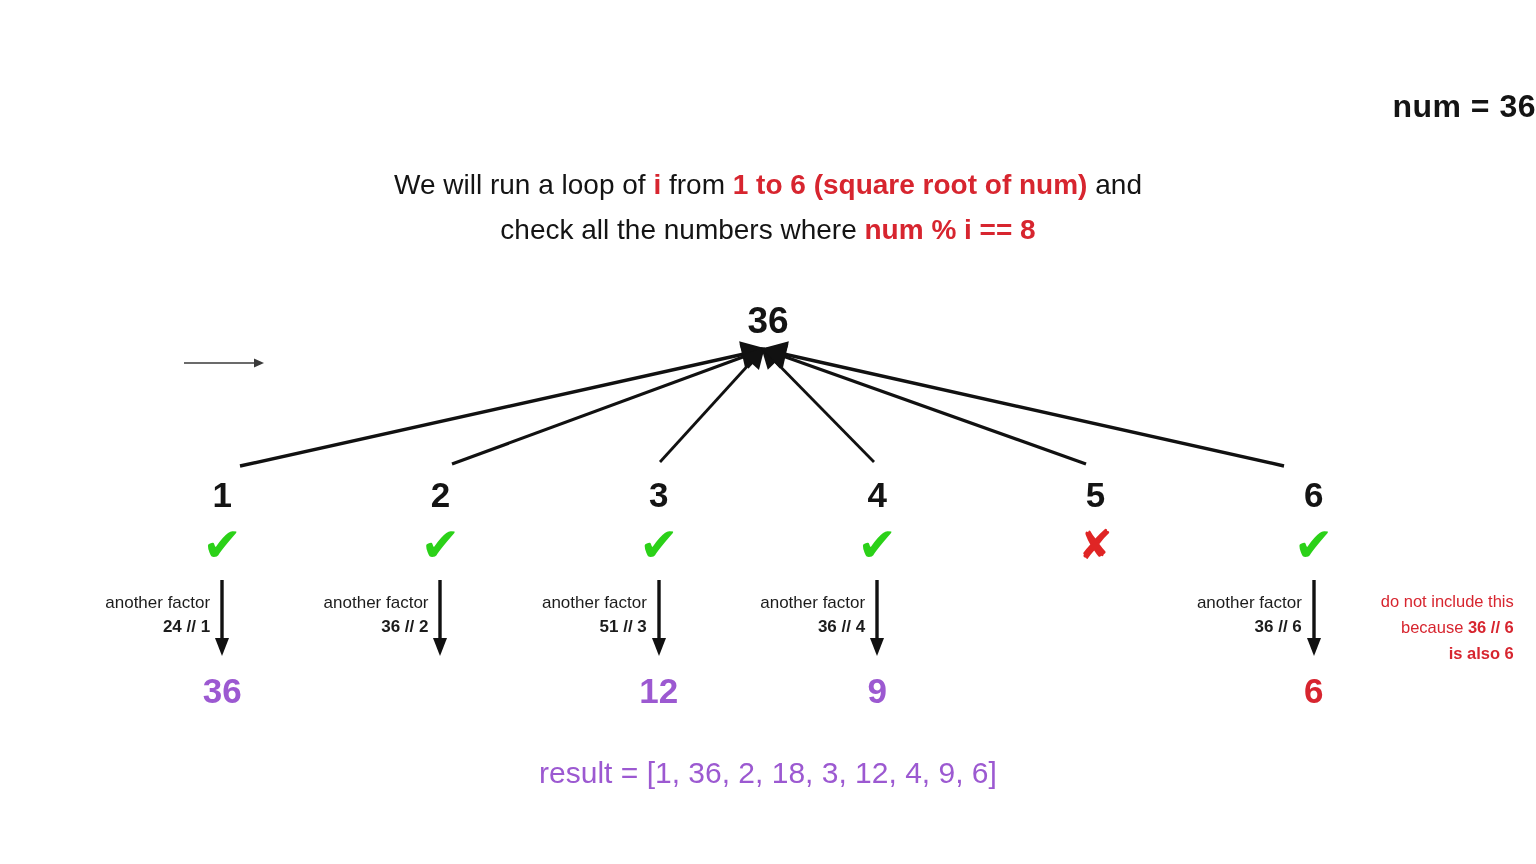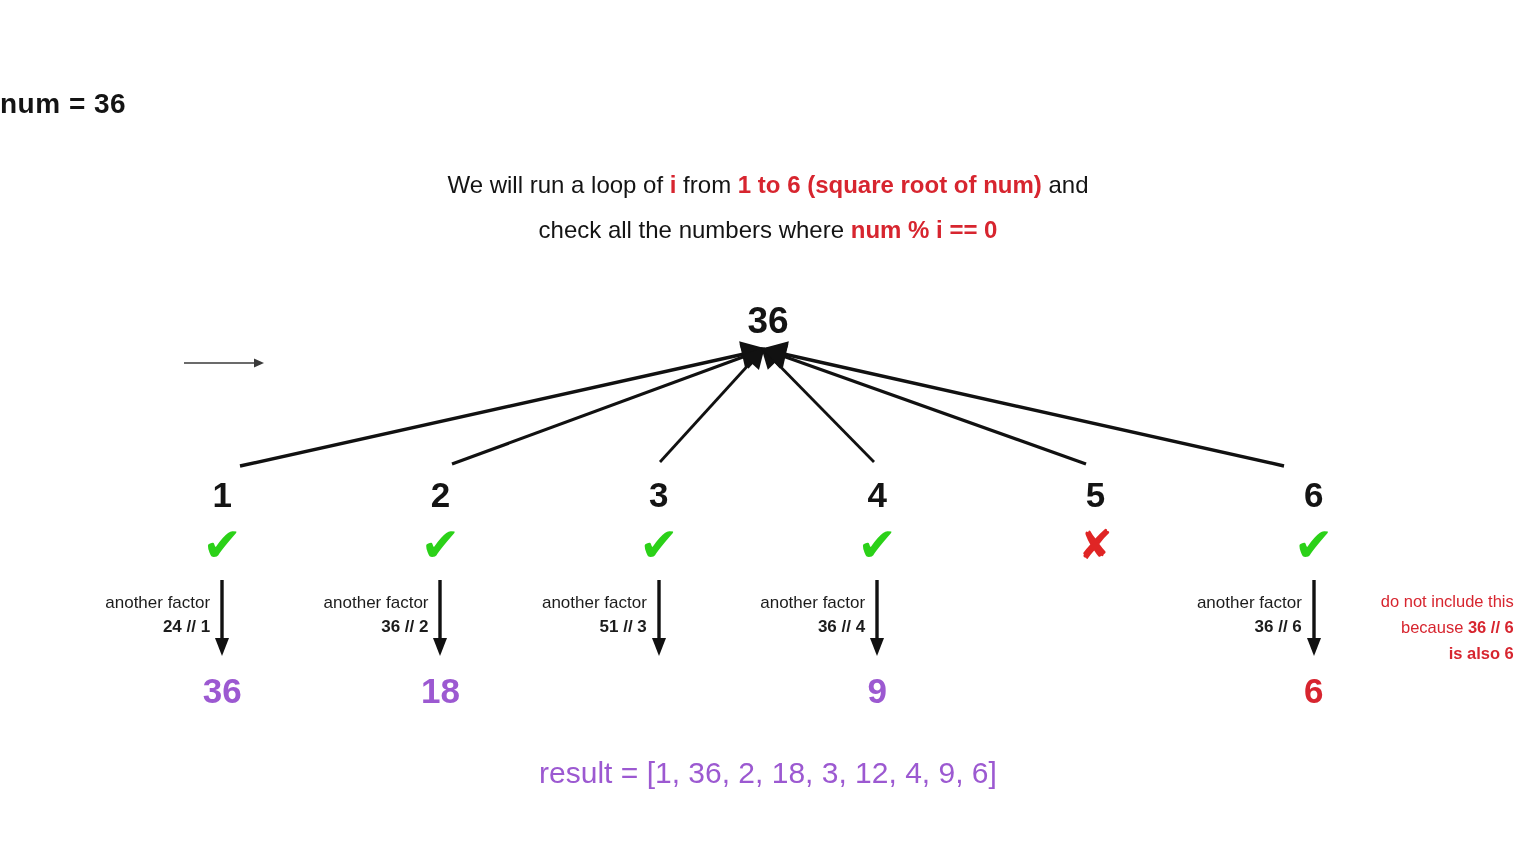--- a/index.html
+++ b/index.html
@@ -3,25 +3,25 @@
 <meta charset="utf-8">
 <style>
   :root{
     --red:#d7252f; --green:#2bd118; --purple:#9c59d1; --black:#141414; --xred:#e02525;
   }
   *{margin:0;padding:0;box-sizing:border-box;}
   html,body{background:#ffffff;}
   body{font-family:"Liberation Sans", sans-serif;color:var(--black);}
   .canvas{position:relative;width:1536px;height:864px;background:#ffffff;overflow:hidden;}
 
-  .title{position:absolute;top:88px;left:0;width:100%;text-align:left;
-         font-size:28px;font-weight:bold;letter-spacing:0.5px;}
+  .title{position:absolute;top:88px;left:0;width:100%;text-align:right;
+         font-size:32px;font-weight:bold;letter-spacing:0.5px;}
 
   .subtitle{position:absolute;top:162px;left:0;width:100%;text-align:center;
-            font-size:24px;line-height:45px;}
+            font-size:28px;line-height:45px;}
   .seg-red{color:var(--red);font-weight:bold;}
 
   .annotation{position:absolute;top:344px;left:100px;width:250px;text-align:center;
               font-size:21px;line-height:30px;color:#1c1c1c;}
   .annotation .bold{font-weight:bold;font-size:22px;}
   .annotation svg{margin-top:12px;}
 
   .root-val{position:absolute;top:300px;left:0;width:100%;text-align:center;
             font-size:37px;font-weight:bold;}
 
@@ -51,21 +51,21 @@
 </style>
 </head>
 <body>
 
 <div class="canvas">
 
   <div class="title">num = 36</div>
 
   <div class="subtitle">
     <div><span>We will run a loop of </span><span class="seg-red">i</span><span> from </span><span class="seg-red">1 to 6 (square root of num)</span><span> and</span></div>
-    <div><span>check all the numbers where </span><span class="seg-red">num % i == 0</span></div>
+    <div><span>check all the numbers where </span><span class="seg-red">num % i == 8</span></div>
   </div>
 
   <div class="annotation">
     <svg width="86" height="14" viewBox="0 0 86 14">
       <line x1="2" y1="7" x2="74" y2="7" stroke="#3a3a3a" stroke-width="1.6"></line>
       <polygon points="72,2.5 82,7 72,11.5" fill="#3a3a3a"></polygon>
     </svg>
   </div>
 
   <div class="root-val">36</div>
@@ -108,36 +108,36 @@
       <div class="col-factor">
         <div class="factor-text">
           <div>another factor</div>
           <div class="bold">36 // 2</div>
         </div>
         <svg class="down-arrow" width="18" height="82" viewBox="0 0 18 82">
           <line x1="9" y1="2" x2="9" y2="64" stroke="#111" stroke-width="3.4"></line>
           <polygon points="2,60 9,78 16,60" fill="#111"></polygon>
         </svg>
       </div>
-      <div class="col-result">18</div>
     </div>
 
     <div class="col">
       <div class="col-num">3</div>
       <div class="col-mark green">✔</div>
       <div class="col-factor">
         <div class="factor-text">
           <div>another factor</div>
           <div class="bold">51 // 3</div>
         </div>
         <svg class="down-arrow" width="18" height="82" viewBox="0 0 18 82">
           <line x1="9" y1="2" x2="9" y2="64" stroke="#111" stroke-width="3.4"></line>
           <polygon points="2,60 9,78 16,60" fill="#111"></polygon>
         </svg>
       </div>
+      <div class="col-result">12</div>
     </div>
 
     <div class="col">
       <div class="col-num">4</div>
       <div class="col-mark green">✔</div>
       <div class="col-factor">
         <div class="factor-text">
           <div>another factor</div>
           <div class="bold">36 // 4</div>
         </div>

